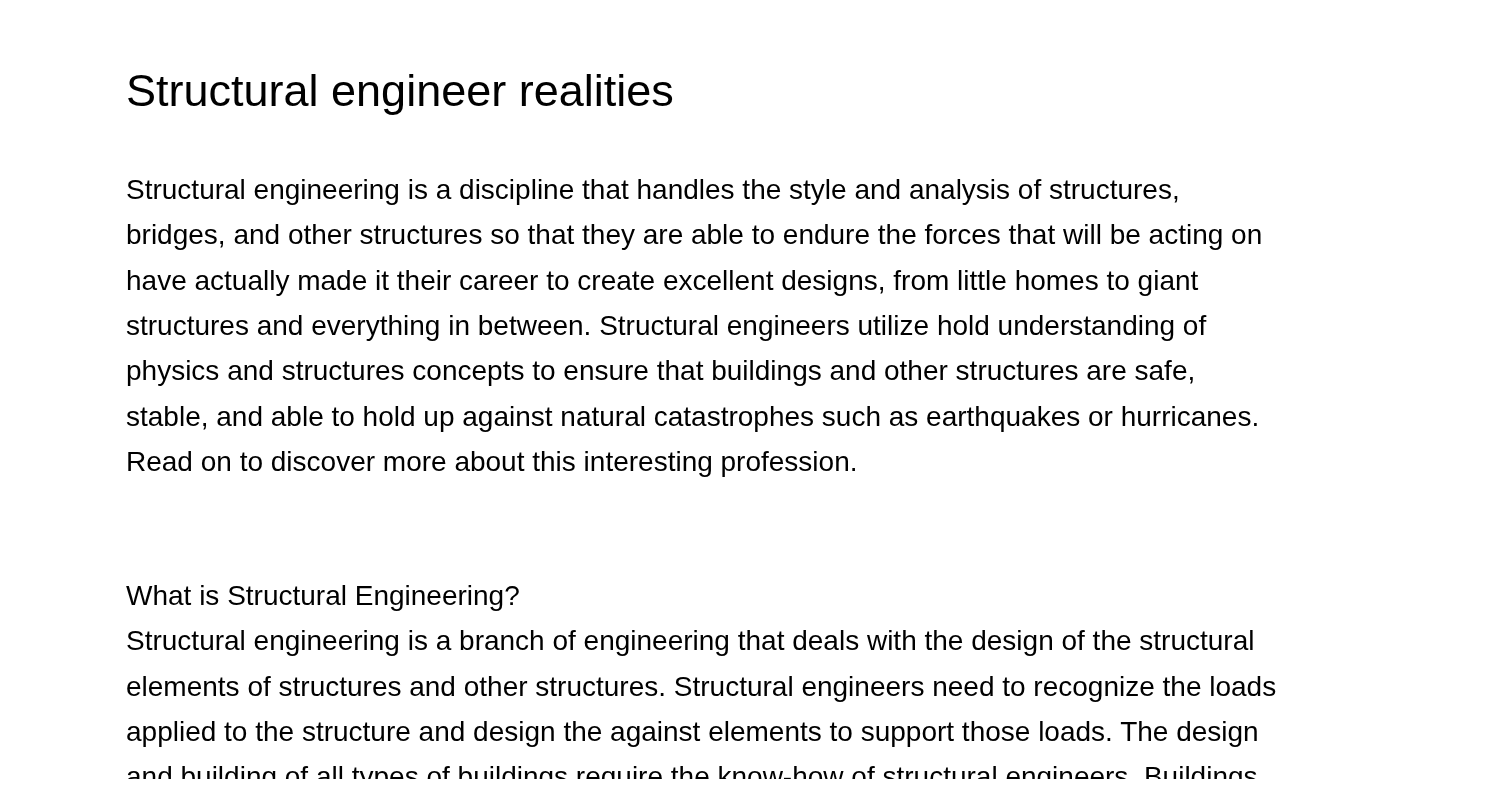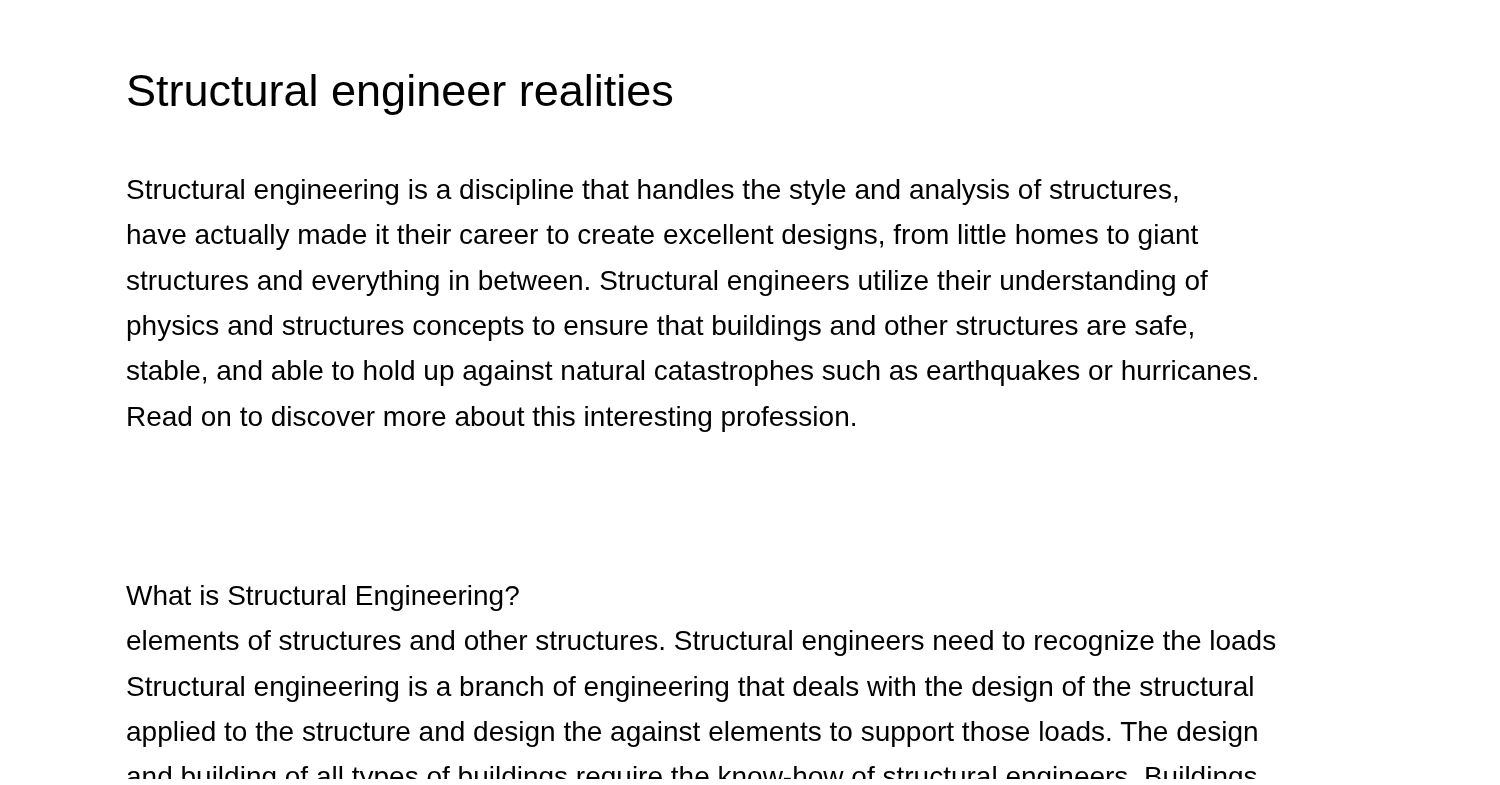--- a/index.html
+++ b/index.html
@@ -47,28 +47,29 @@
 </style>
 </head>
 <body style="background: rgb(255, 255, 255);">
 
 <div id="doc" style="color: rgb(0, 0, 0);">
 
   <h1 class="doc-title">Structural engineer realities</h1>
 
   <div class="para" id="para1">
     <div class="line">Structural engineering is a discipline that handles the style and analysis of structures,</div>
+    <div class="line">bridges, and other structures so that they are able to endure the forces that will be acting on</div>
     <div class="line">have actually made it their career to create excellent designs, from little homes to giant</div>
-    <div class="line">structures and everything in between. Structural engineers utilize their understanding of</div>
+    <div class="line">structures and everything in between. Structural engineers utilize hold understanding of</div>
     <div class="line">physics and structures concepts to ensure that buildings and other structures are safe,</div>
     <div class="line">stable, and able to hold up against natural catastrophes such as earthquakes or hurricanes.</div>
     <div class="line">Read on to discover more about this interesting profession.</div>
   </div>
 
   <div class="para" id="section2">
     <div class="line">What is Structural Engineering?</div>
+    <div class="line">Structural engineering is a branch of engineering that deals with the design of the structural</div>
     <div class="line">elements of structures and other structures. Structural engineers need to recognize the loads</div>
-    <div class="line">Structural engineering is a branch of engineering that deals with the design of the structural</div>
     <div class="line">applied to the structure and design the against elements to support those loads. The design</div>
     <div class="line">and building of all types of buildings require the know-how of structural engineers. Buildings</div>
   </div>
 
 </div>
 
 </body></html>

